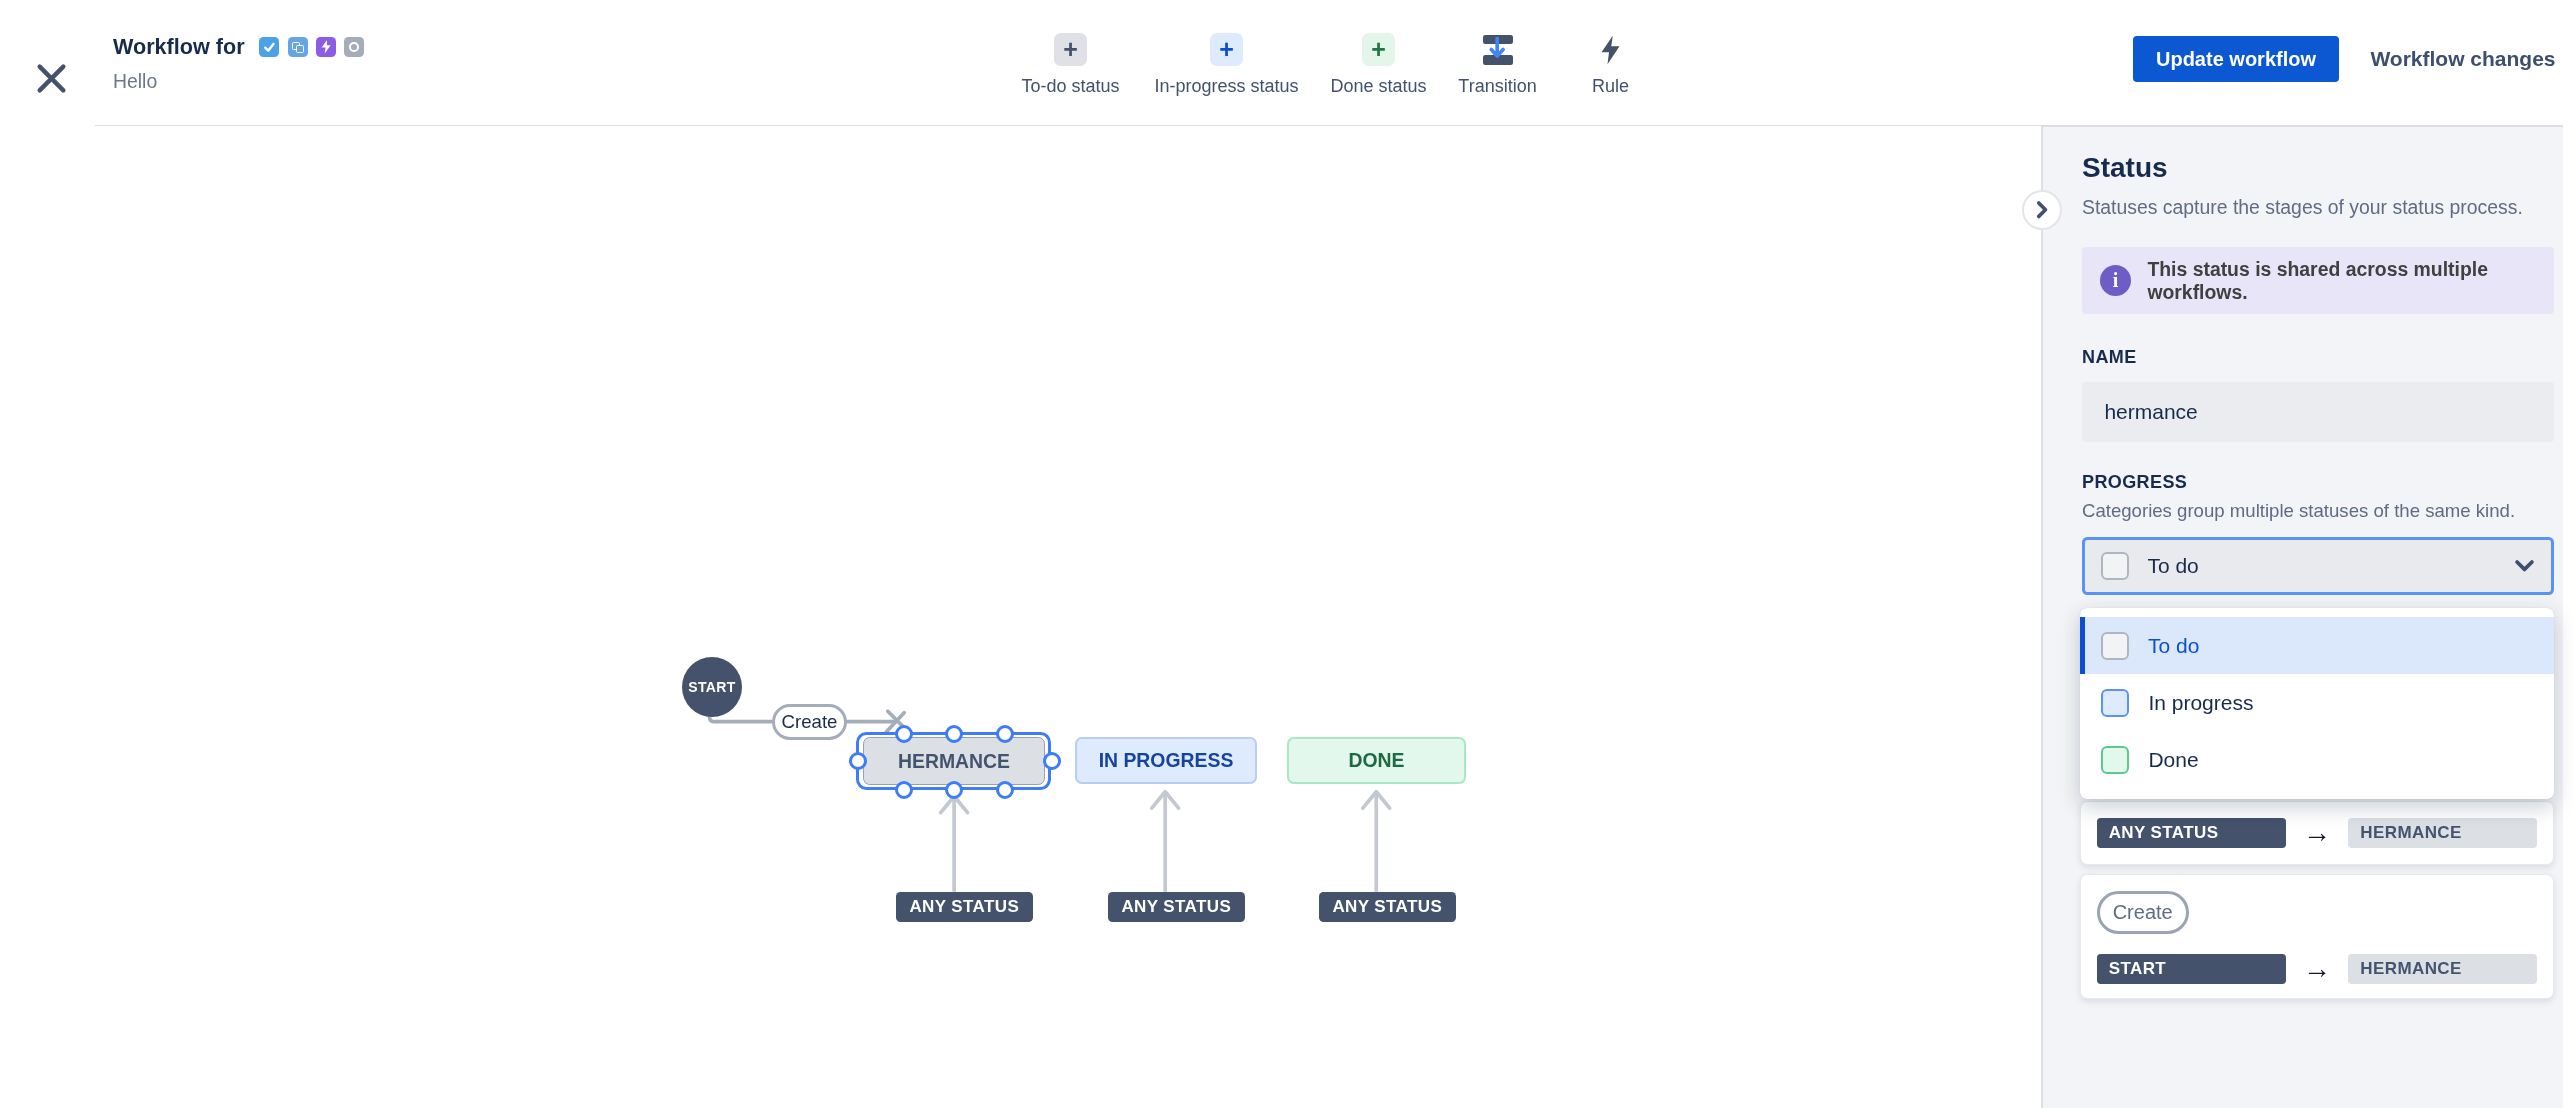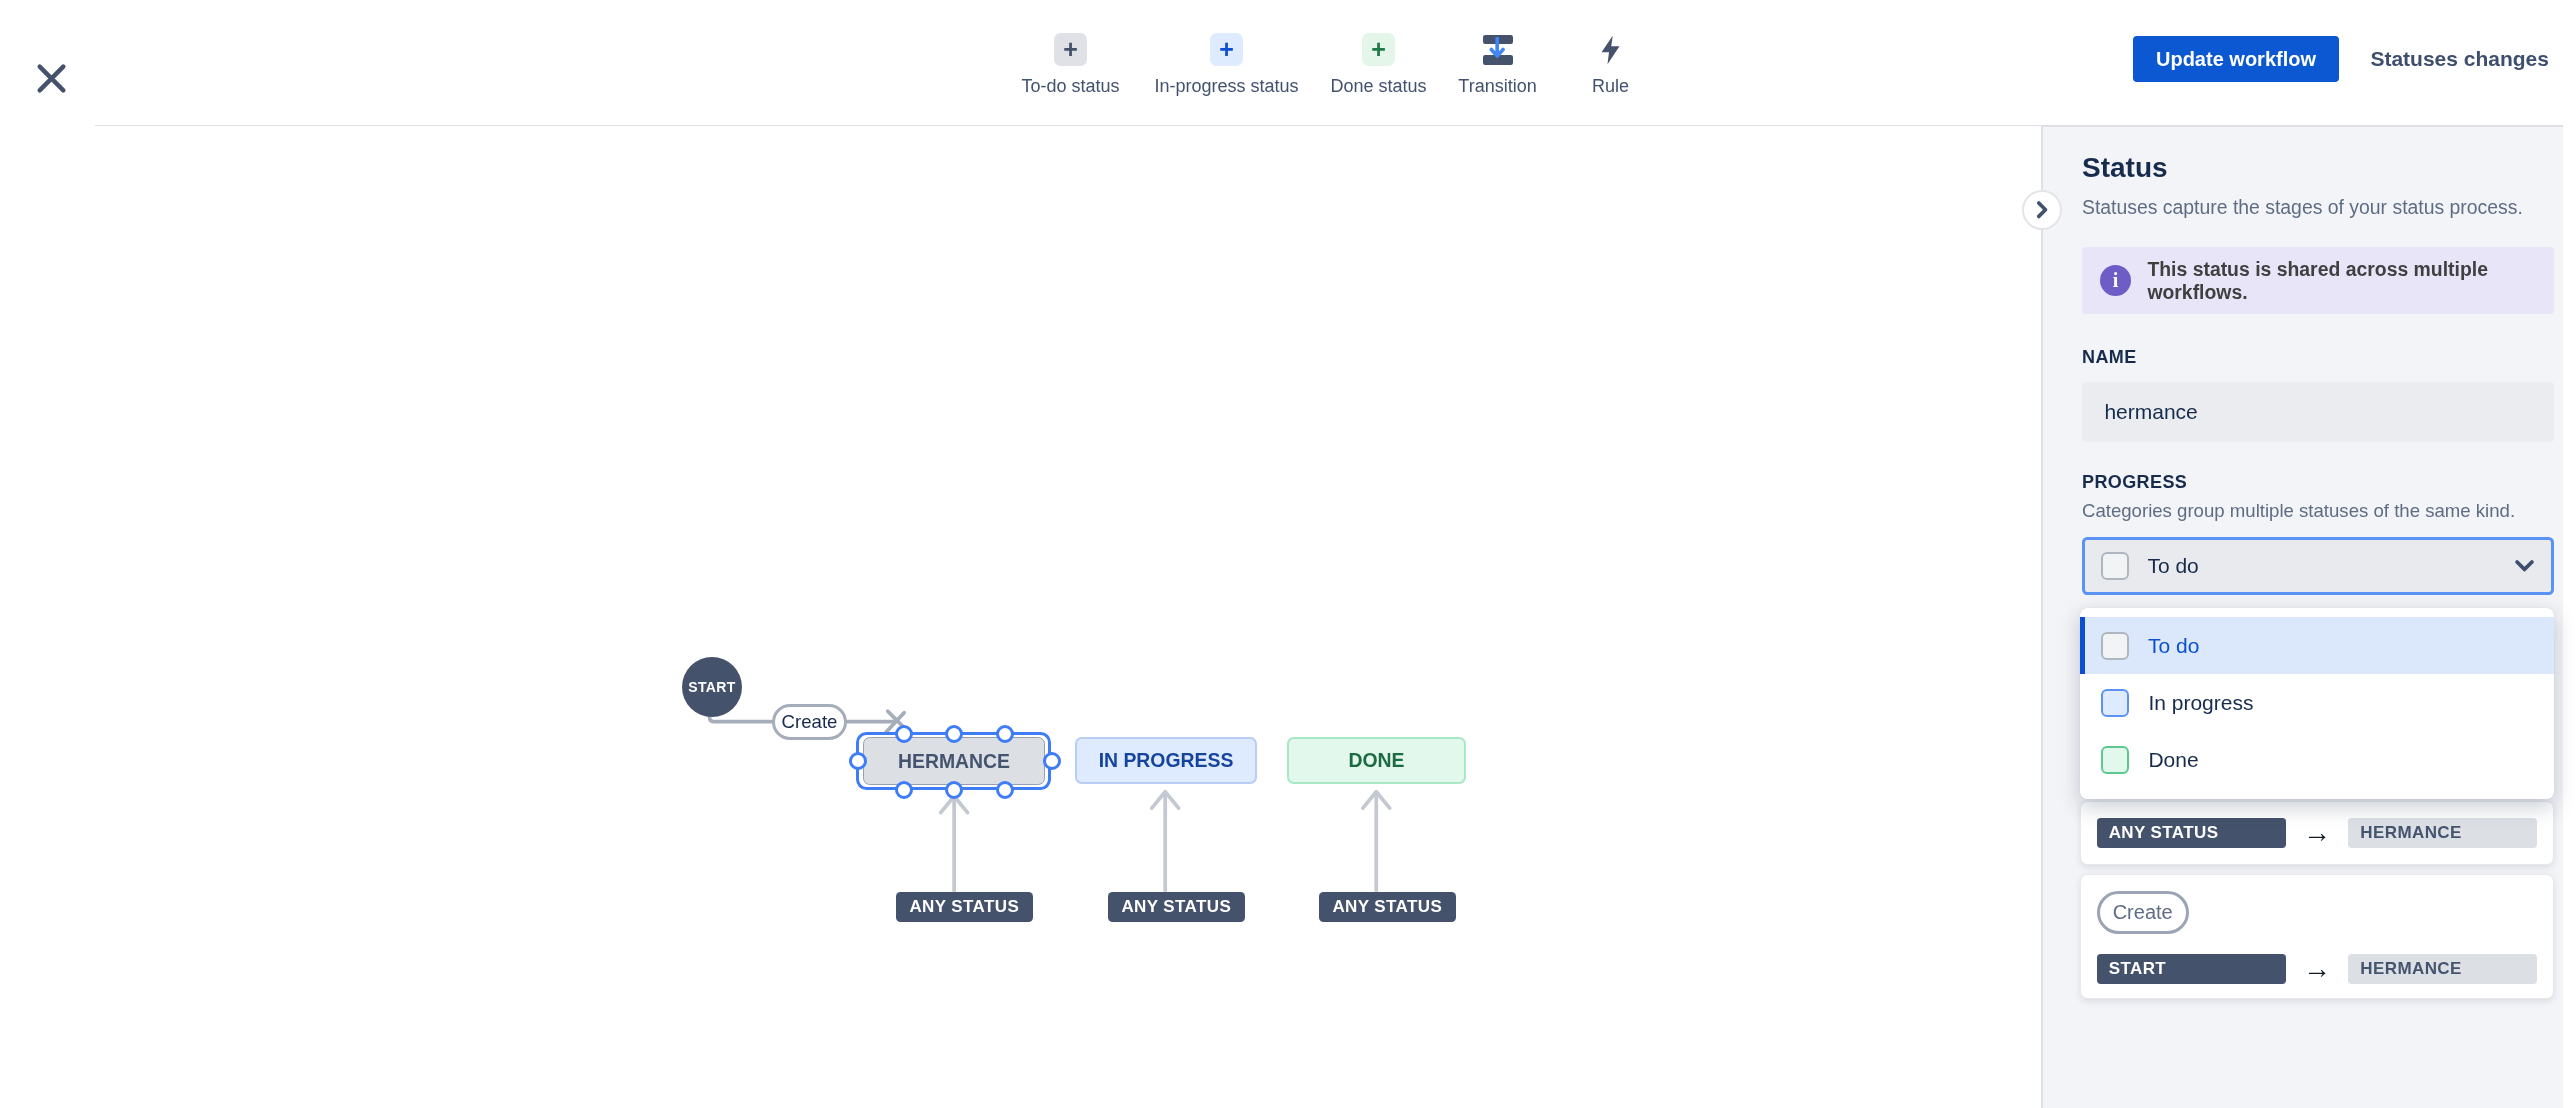--- a/index.html
+++ b/index.html
@@ -104,20 +104,45 @@
 <body>
 
 <div class="header">
 
   <div class="close-btn">
     <svg width="31" height="31" viewBox="0 0 42 42">
       <path d="M5 5 L37 37 M37 5 L5 37" stroke="#44526B" stroke-width="6" stroke-linecap="round" fill="none"></path>
     </svg>
   </div>
 
+  <div class="title-block">
+    <div class="title-row">
+      <span class="wf-title">Workflow for</span>
+      <span class="type-icons">
+        <span class="type-chip chip-task">
+          <svg width="12.7" height="12.7" viewBox="0 0 17 17">
+              <path d="M3 9 L7 13 L14 4" stroke="#fff" stroke-width="3.2" fill="none" stroke-linecap="round" stroke-linejoin="round"></path>
+            </svg>
+        </span>
+        <span class="type-chip chip-subtask">
+          <span class="subtask-sq1"></span>
+            <span class="subtask-sq2"></span>
+        </span>
+        <span class="type-chip chip-epic">
+          <svg width="10.4" height="13.4" viewBox="0 0 14 18">
+              <path d="M8 0 L1 10 L6 10 L5 18 L13 7 L8 7 Z" fill="#fff"></path>
+            </svg>
+        </span>
+        <span class="type-chip chip-generic">
+          <span class="generic-circle"></span>
+        </span>
+      </span>
+    </div>
+    <div class="wf-subtitle">Hello</div>
+  </div>
 
   <div class="toolbar-item" style="left:981px;">
     <span class="tb-chip tb-todo">+</span>
     <span class="tb-label">To-do status</span>
   </div>
   <div class="toolbar-item" style="left:1137px;">
     <span class="tb-chip tb-inprog">+</span>
     <span class="tb-label">In-progress status</span>
   </div>
   <div class="toolbar-item" style="left:1289px;">
@@ -137,21 +162,21 @@
   <div class="toolbar-item" style="left:1521px;">
     <span style="width:33px;height:33px;display:flex;align-items:center;justify-content:center;">
       <svg width="21" height="30" viewBox="0 0 28 40">
           <path d="M17 1 L2 23 L12 23 L10 39 L26 15 L15 15 Z" fill="#44526B"></path>
         </svg>
     </span>
     <span class="tb-label">Rule</span>
   </div>
 
   <button class="update-btn">Update workflow</button>
-  <button class="discard-btn">Statuses changes</button>
+  <button class="discard-btn">Workflow changes</button>
 </div>
 <div class="header-divider"></div>
 
 <div class="canvas">
 
   <svg class="edges" width="2041" height="983" viewBox="0 0 2736 1318">
 
     <path d="M 951 790 L 951 794 Q 951 800 958 800 L 1035 800" stroke="#A5ADBA" stroke-width="5" fill="none" stroke-linecap="round"></path>
     <path d="M 1135 800 L 1198 800" stroke="#A5ADBA" stroke-width="5" fill="none" stroke-linecap="round"></path>
     <path d="M 1190 786 L 1210 806 M 1212 788 L 1188 814" stroke="#A5ADBA" stroke-width="5" fill="none" stroke-linecap="round"></path>

